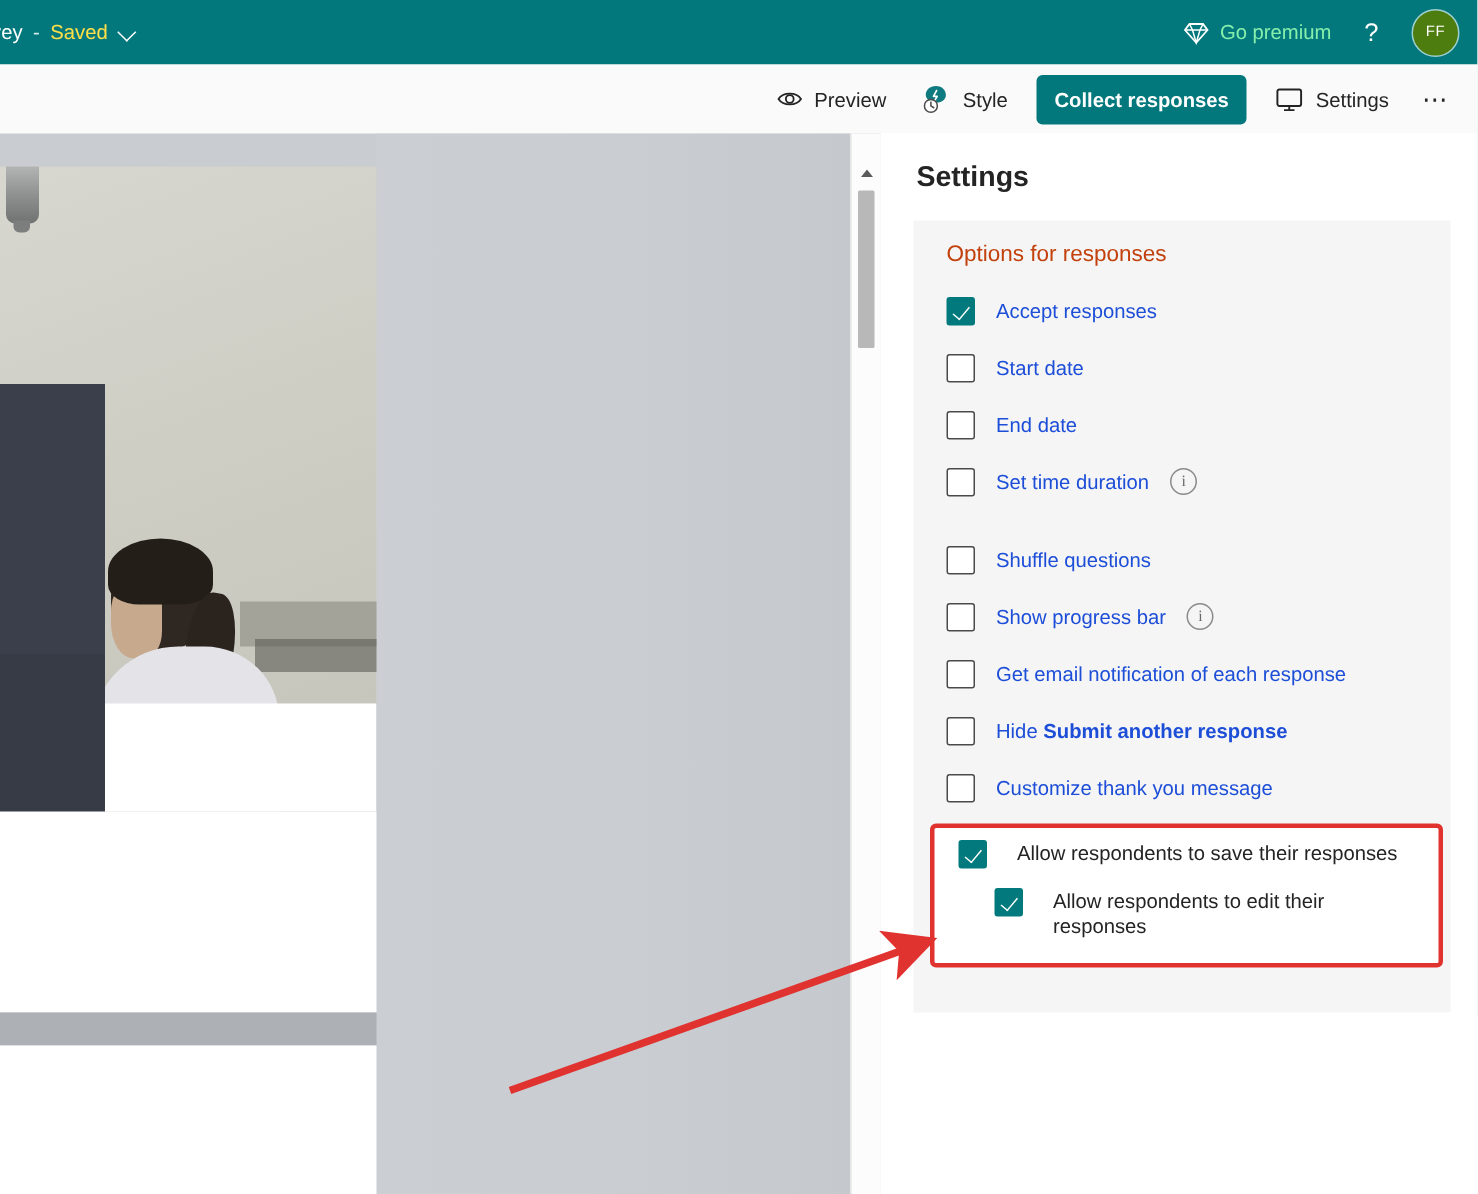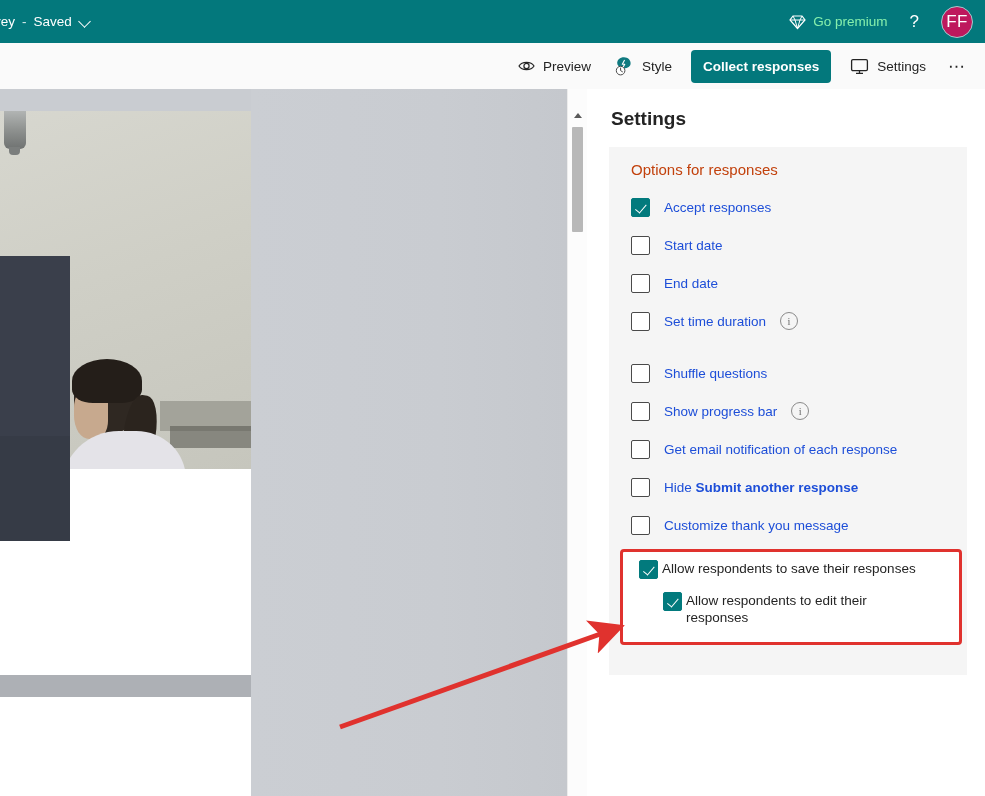--- a/index.html
+++ b/index.html
@@ -34,21 +34,21 @@
     margin-left: -6px;
     gap: 7px;
     color: #ffffff;
   }
   .doc-title {
     font-size: 13.5px;
     color: #ffffff;
     white-space: nowrap;
   }
   .doc-dash { font-size: 13.5px; color: #d8ecec; }
-  .doc-saved { font-size: 13.5px; color: #ffffff; }
+  .doc-saved { font-size: 13.5px; color: #fde047; }
   .chev-down {
     width: 13px; height: 13px;
     display: inline-block;
     position: relative;
     cursor: pointer;
   }
   .chev-down::before {
     content: "";
     position: absolute;
     left: 1px; top: 2px;
@@ -78,27 +78,27 @@
     font-size: 17px;
     cursor: pointer;
     padding: 0 4px;
     line-height: 1;
   }
   .avatar {
     width: 30px; height: 30px;
     border-radius: 50%;
     border: 1.3px solid #9fd0d0;
     color: #ffffff;
-    font-size: 17px;
+    font-size: 10px;
     display: flex;
     align-items: center;
     justify-content: center;
     letter-spacing: 0.3px;
     cursor: pointer;
-    background: #be185d;
+    background: #4d7c0f;
   }
 
   
   .cmdbar {
     position: absolute;
     left: 0; top: 43px;
     width: 985px; height: 46px;
     background: #fafafa;
     display: flex;
     align-items: center;
@@ -400,21 +400,21 @@
     width: 342px; height: 96px;
     border: 3.5px solid #e0322e;
     border-radius: 4px;
     background: #ffffff;
     box-sizing: border-box;
     z-index: 5;
   }
   .hl-row {
     display: flex;
     align-items: center;
-    gap: 4px;
+    gap: 20px;
     padding-left: 16px;
     height: 34px;
     cursor: pointer;
   }
   .hl-row.sub {
     padding-left: 40px;
     align-items: flex-start;
     height: auto;
     padding-top: 6px;
   }

